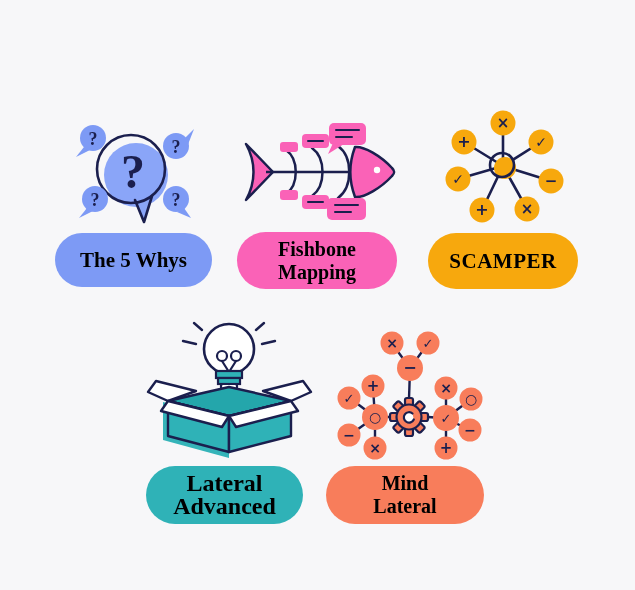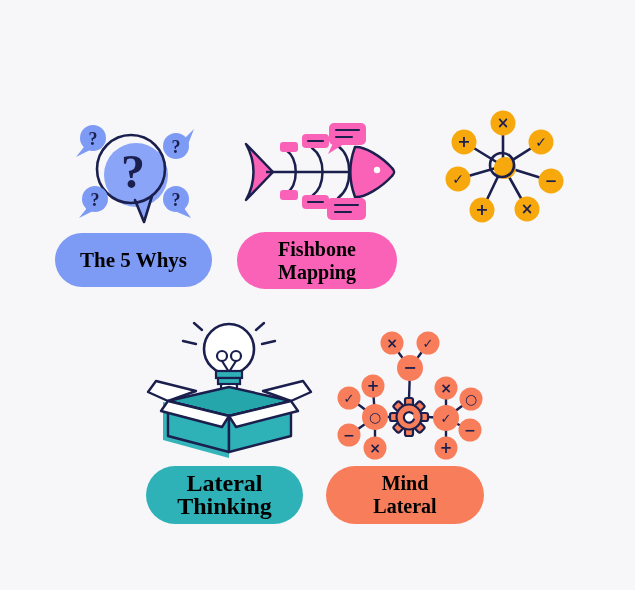--- a/index.html
+++ b/index.html
@@ -277,22 +277,26 @@
   </svg>
 
   <div class="pill pill-1">
     <span>The 5 Whys</span>
     <span></span>
   </div>
   <div class="pill pill-2">
     <span>Fishbone</span>
     <span>Mapping</span>
   </div>
+  <div class="pill pill-3">
+    <span>SCAMPER</span>
+    <span></span>
+  </div>
   <div class="pill pill-4">
     <span>Lateral</span>
-    <span>Thinking</span>
+    <span>Advanced</span>
   </div>
   <div class="pill pill-5">
     <span>Mind</span>
     <span>Lateral</span>
   </div>
 
 </div>
 
 </body></html>

